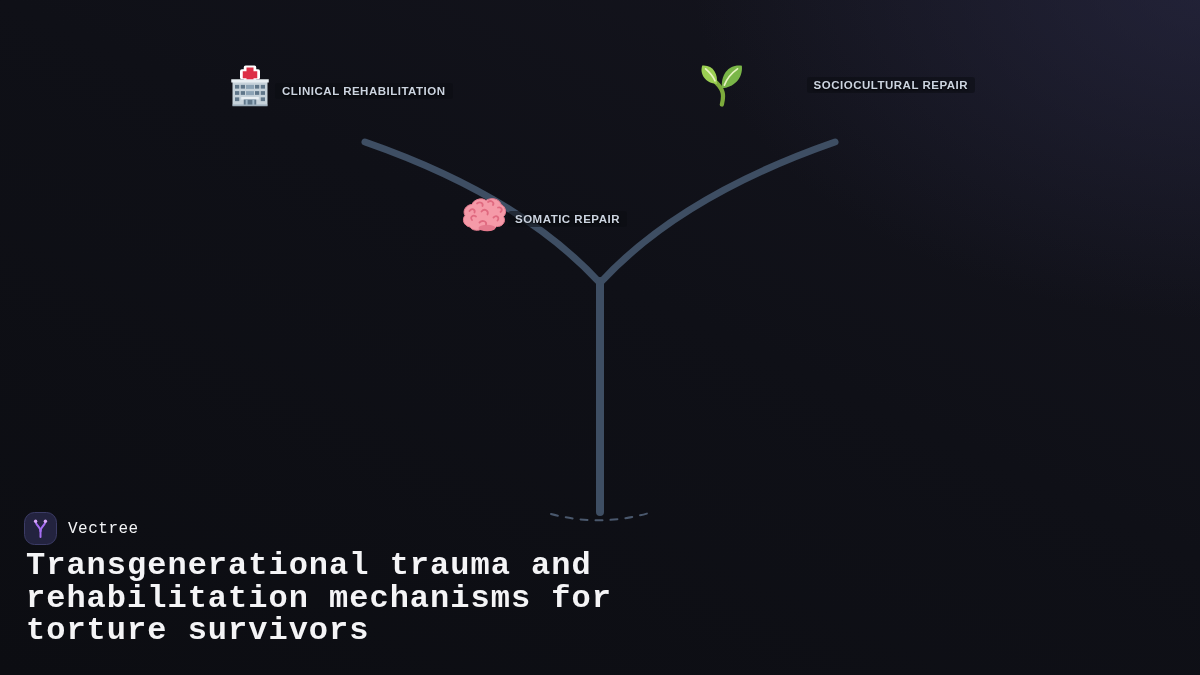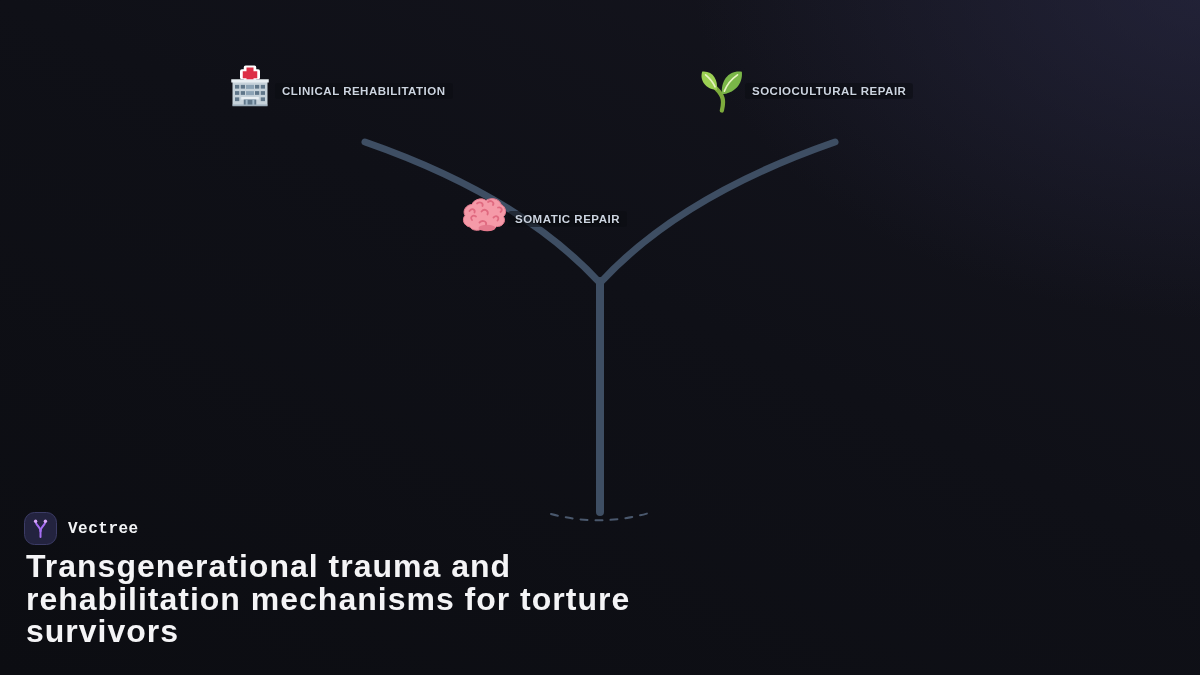--- a/index.html
+++ b/index.html
@@ -15,33 +15,33 @@
   .node{ position:absolute; z-index:2; display:flex; flex-direction:row; align-items:center; transform:translateX(-50%); width:280px; }
   .node .icon{ display:block; line-height:0; }
   .node .label{
     margin-top:5px; padding:2px 7px; border-radius:3px;
     background:rgba(11,13,19,.55);
     font-size:11.5px; font-weight:bold; letter-spacing:.5px;
     color:#ccd4e0; text-shadow:0 1px 2px rgba(0,0,0,.9);
     white-space:nowrap;
   }
   .node-clinical{ left:365px; top:63px; }
-  .node-socio{ left:835px; top:63px; }
+  .node-socio{ left:835px; top:57px;justify-content:space-between; }
   .node-somatic{ left:600px; top:195px; }
   .node-epigenetic{ left:600px; top:306px; }
   .node-origin{ left:600px; top:444px; }
 
   .brand{ position:absolute; left:24px; top:512px; display:flex; align-items:center; gap:11px; z-index:3; }
   .brand-name{
-    font-family:"Liberation Mono", monospace; font-weight:bold;
+    font-family:"Liberation Mono", monospace; font-weight:normal;
     font-size:16px; color:#f2f3f5; letter-spacing:.5px;
   }
   .poster-title{
     position:absolute; left:26px; top:550px; max-width:650px; z-index:3;
-    font-family:Liberation Sans, sans-serif; font-weight:bold;
+    font-family:Liberation Mono, monospace; font-weight:bold;
     font-size:32px; line-height:32.5px; letter-spacing:1px; color:#f4f4f6;
   }
   .poster-url{
     position:absolute; right:24px; top:624px; z-index:3;
     font-family:"Liberation Mono", monospace;
     font-size:14.5px; color:#6e7787; letter-spacing:.5px;
   }
 </style>
 </head>
 <body>

